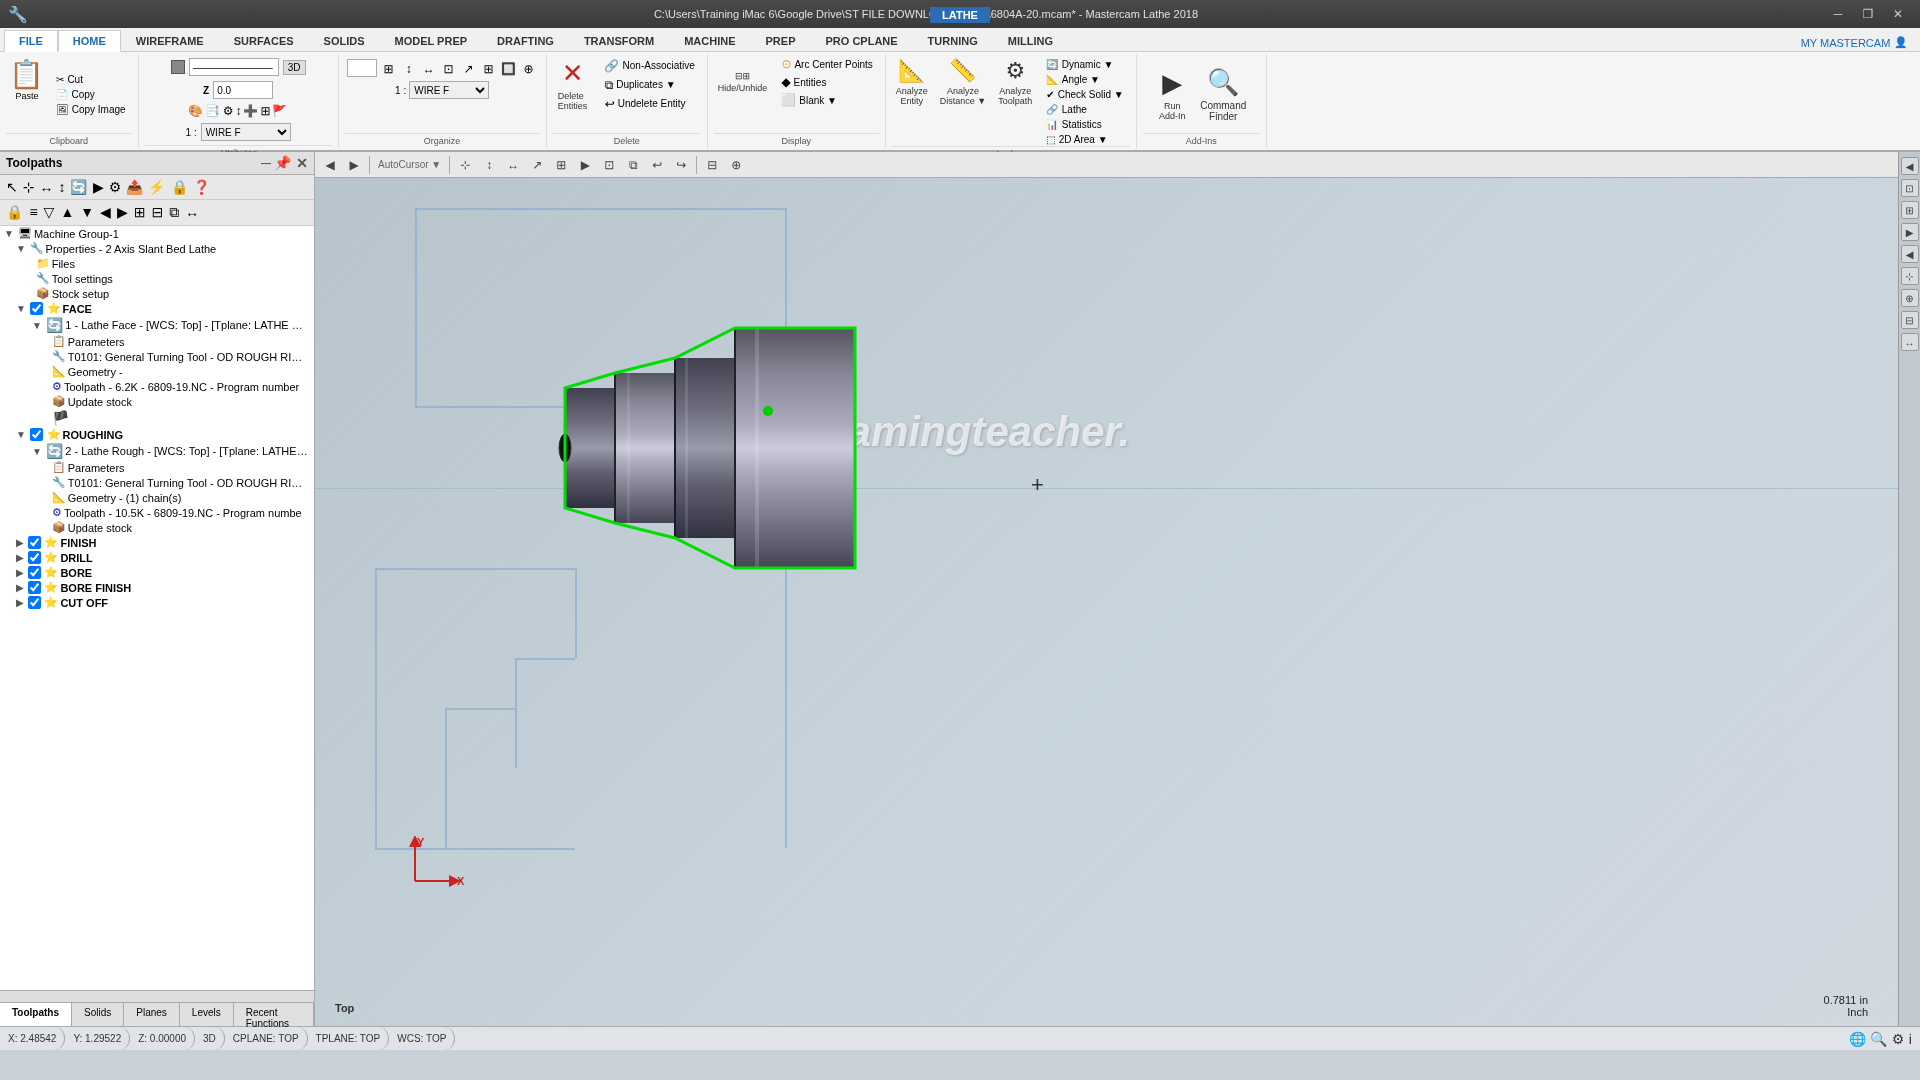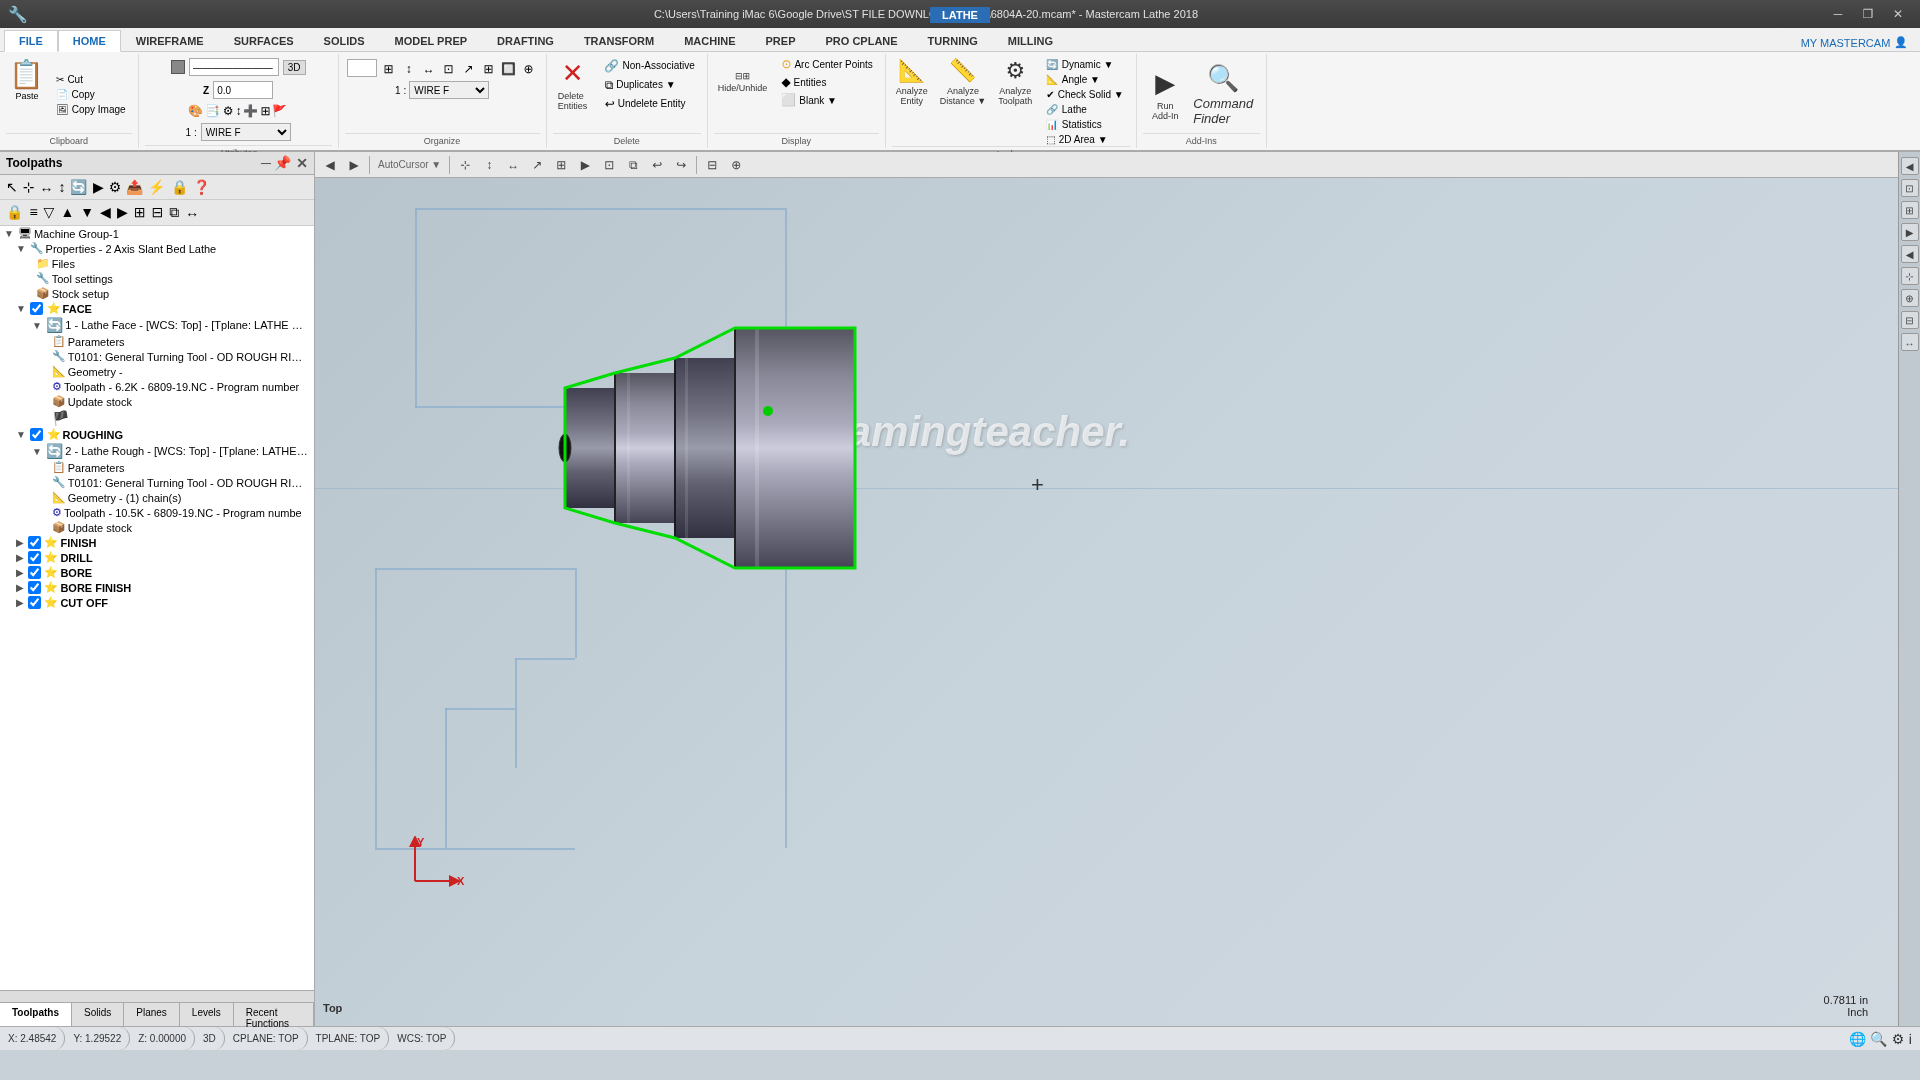--- a/index.html
+++ b/index.html
@@ -311,21 +311,21 @@
       align-items: center;
       gap: 4px;
       border-radius: 11px;
     }
     .status-item:last-child { border-right: none; margin-left: auto; }
 
     
     #viewport-label {
       position: absolute;
       bottom: 12px;
-      left: 8px;
+      left: 20px;
       font-size: 11px;
       color: #333;
       font-weight: bold;
     }
 
     
     #coord-display {
       position: absolute;
       bottom: 8px;
       right: 30px;
@@ -603,21 +603,21 @@
   </div>
 
   <div class="ribbon-group addins-group">
     <div class="ribbon-group-content" style="gap:4px;">
       <div class="ribbon-btn">
         <span style="font-size:26px;">▶</span>
         <span style="font-size:9px;text-align:center;">Run<br>Add-In</span>
       </div>
       <div class="ribbon-btn">
         <span style="font-size:26px;">🔍</span>
-        <span style="font-size:13px;text-align:left;font-style:italic;">Command<br>Finder</span>
+        <span style="font-size:10px;text-align:center;">Command<br>Finder</span>
       </div>
     </div>
     <div class="ribbon-group-label">Add-Ins</div>
   </div>
 
 </div>
 
 <div id="main-area">
 
   <div id="toolpaths-panel">

